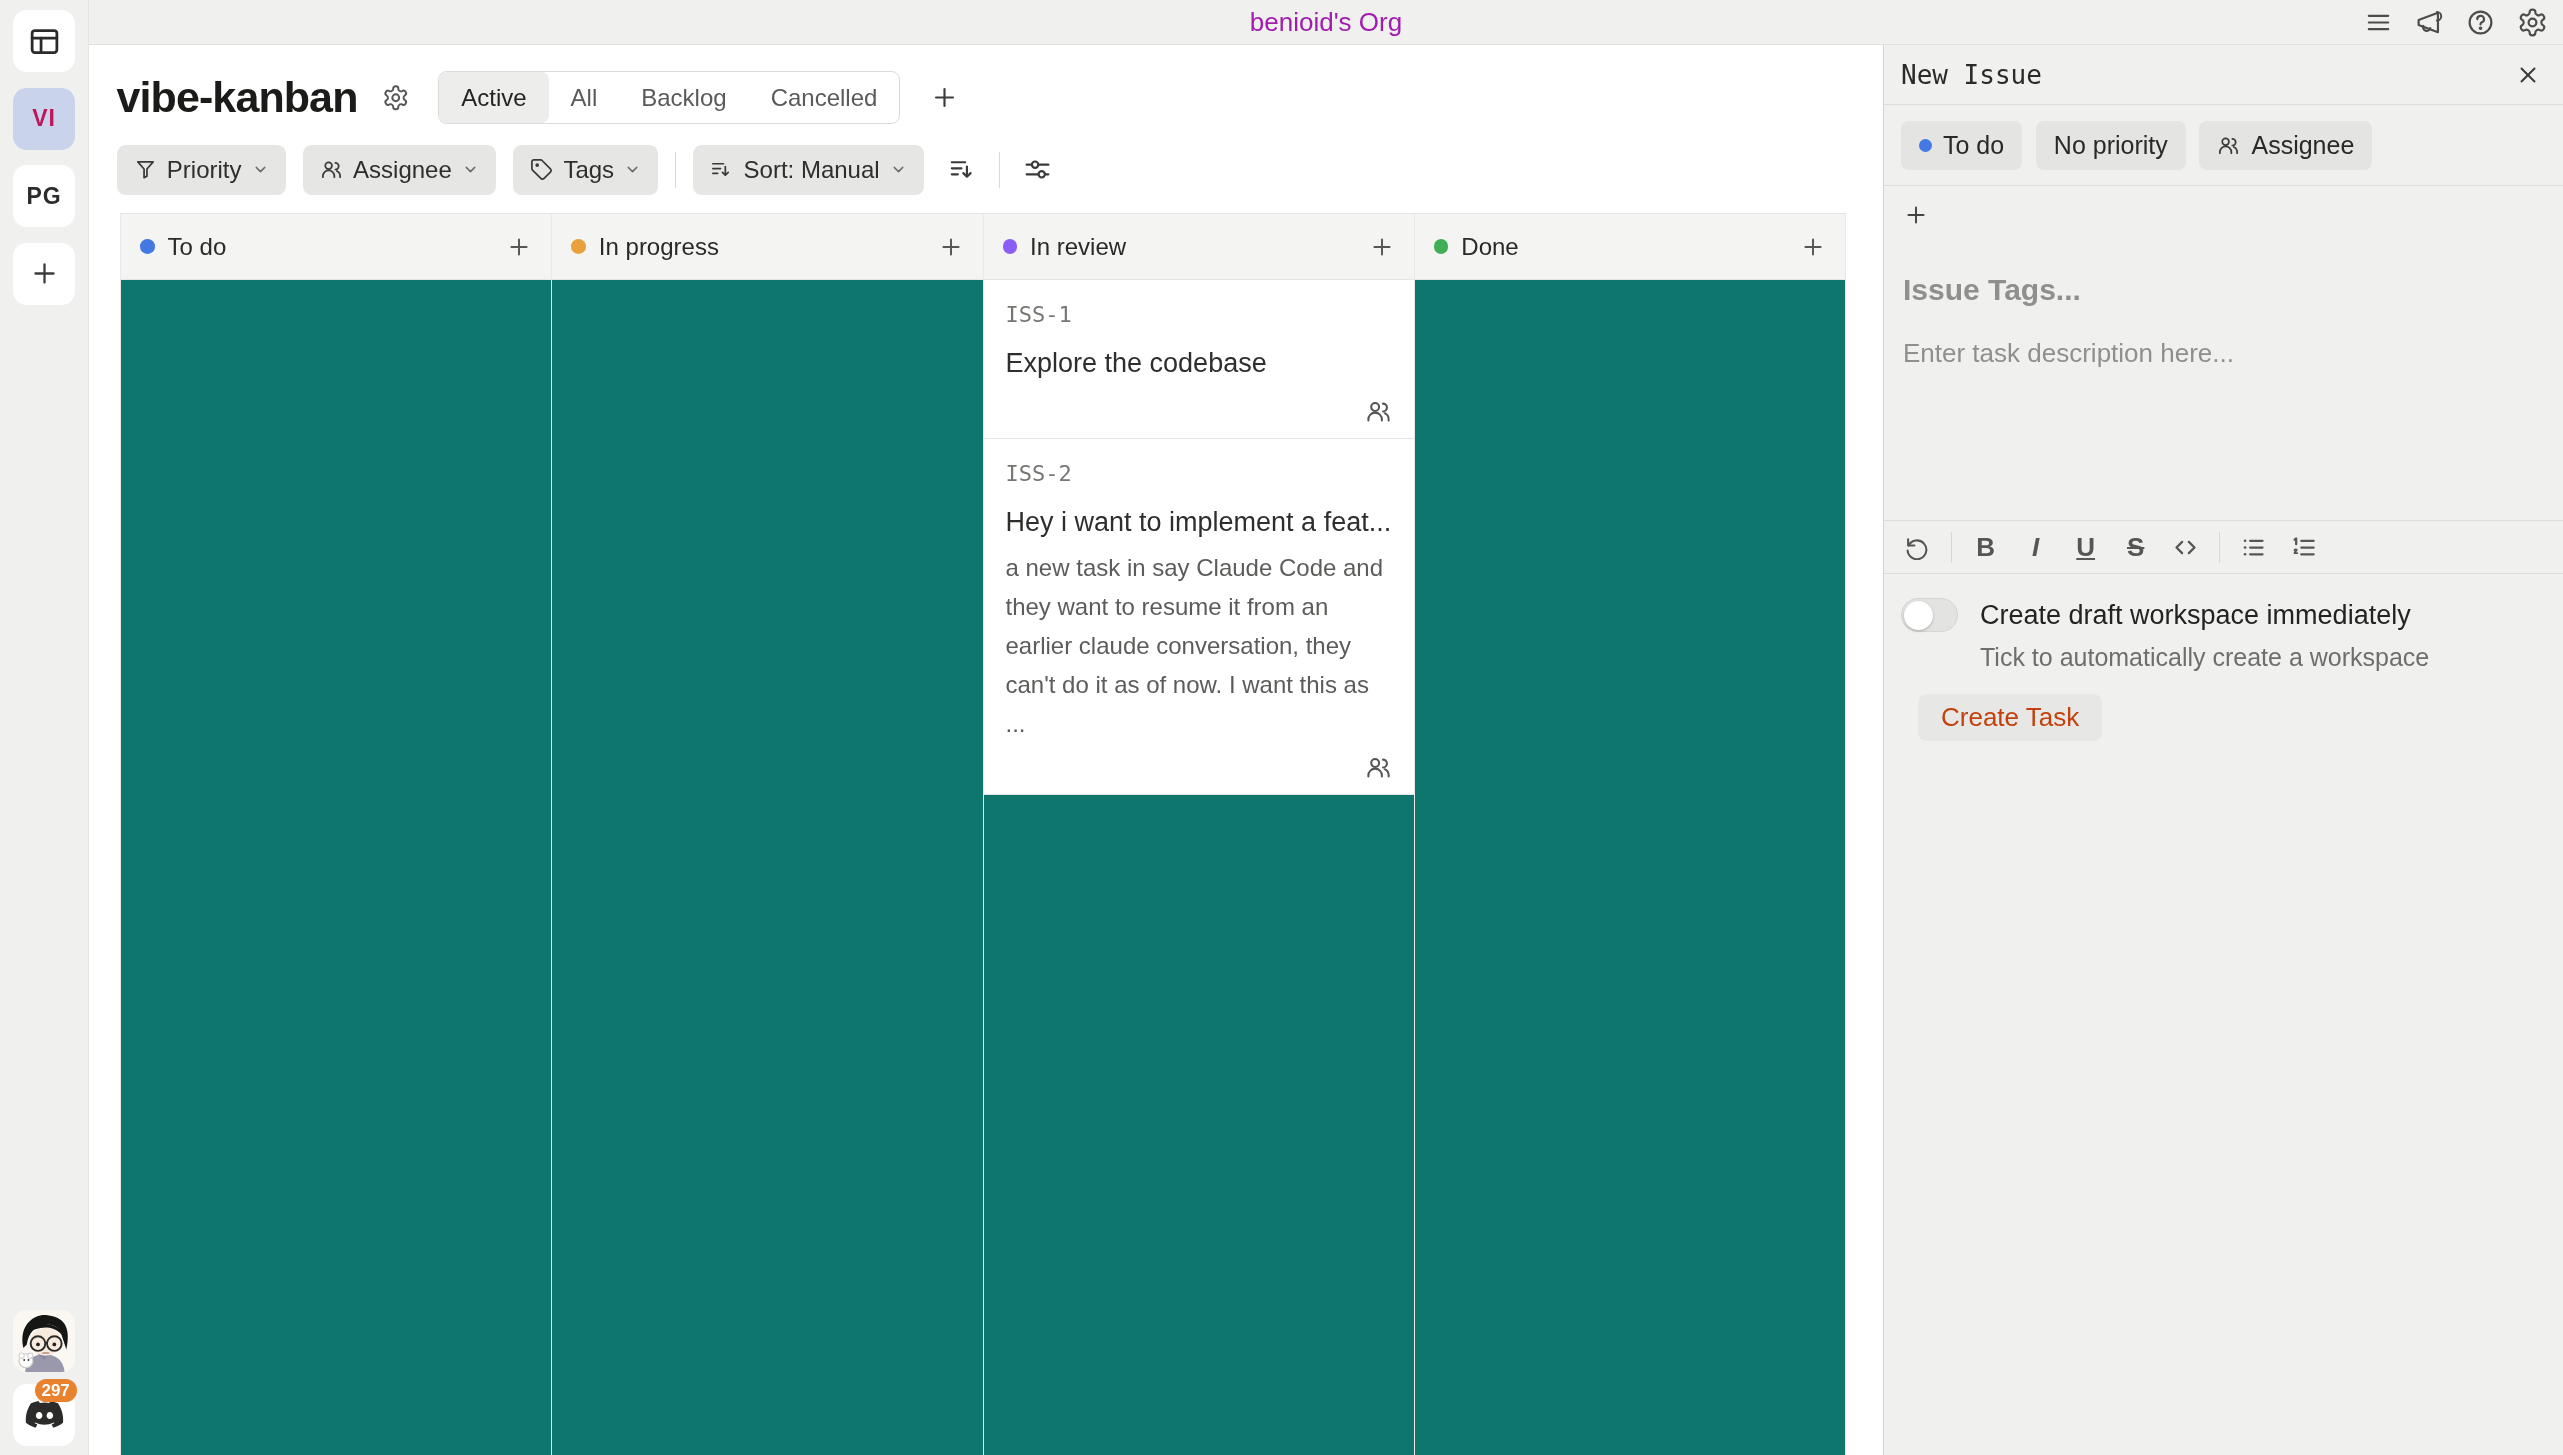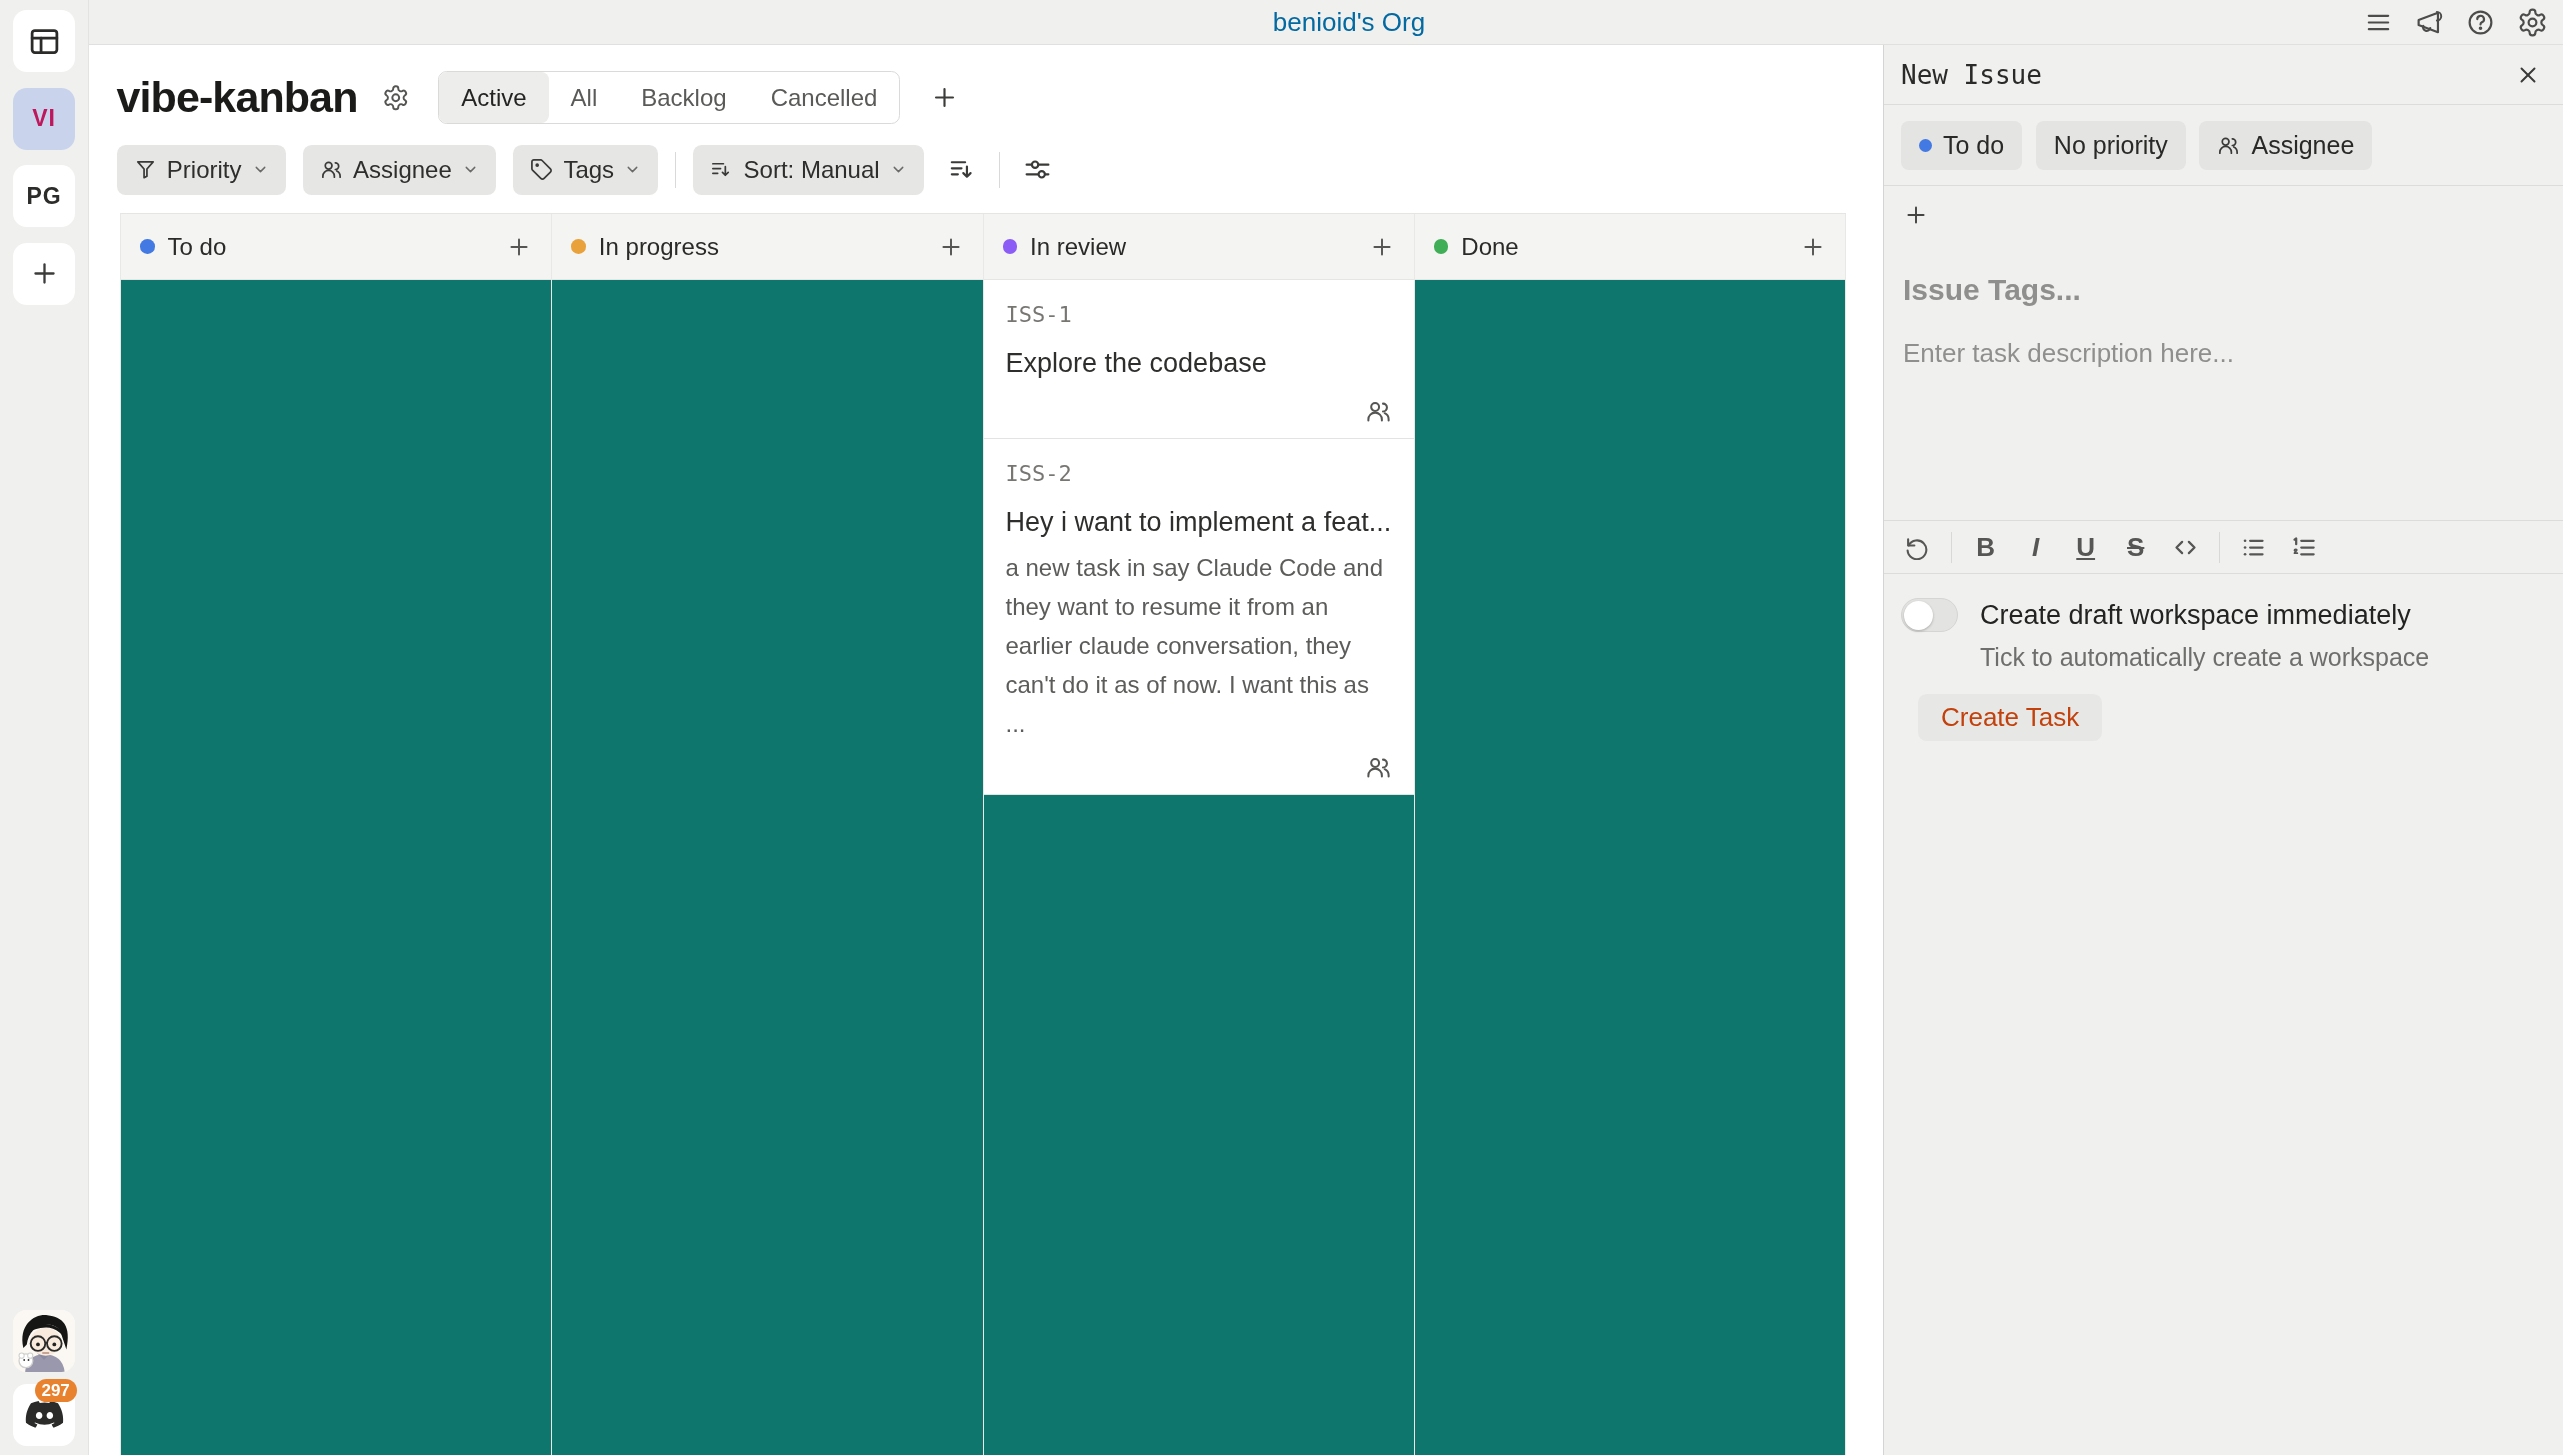--- a/index.html
+++ b/index.html
@@ -22,21 +22,21 @@
   .discord-tile { position:relative; width:62px; height:62px; border-radius:13.7px;
     background:#ffffff; margin:0 auto; display:flex; align-items:center; justify-content:center; }
   .discord-badge { position:absolute; top:-5.2px; right:-1.7px; min-width:39px; height:23px;
     border-radius:13px; background:#e8822e; color:#fff; font-size:17px; font-weight:700;
     display:flex; align-items:center; justify-content:center; padding:0 6.9px; }
 
   
   .topbar { position:absolute; left:89px; right:0; top:0; height:45px;
     background:#f0f0ef; border-bottom:0.9px solid #e0e0de; display:flex; align-items:center; z-index:4; }
   .org-title { position:absolute; left:50%; transform:translateX(-50%);
-    font-size:26px; color:#0369a1;margin-left:23px; }
+    font-size:26px; color:#a21caf; }
   .top-icons { margin-left:auto; display:flex; align-items:center; gap:22px; padding-right:15.5px; }
   .top-icons svg { stroke:#4c4c4a; }
 
   
   .main { position:absolute; left:89px; top:45px; right:680px; bottom:0;
     background:#ffffff; overflow:hidden; }
   .page-head { display:flex; align-items:center; gap:24px; padding:26px 0 0 27.5px; }
   .project-title { font-size:43px; font-weight:700; color:#1b1b19; letter-spacing:-0.9px; }
   .gear-btn svg { stroke:#555553; }
   .tabs { display:flex; align-items:stretch; height:53px; border:0.9px solid #dadad8;

